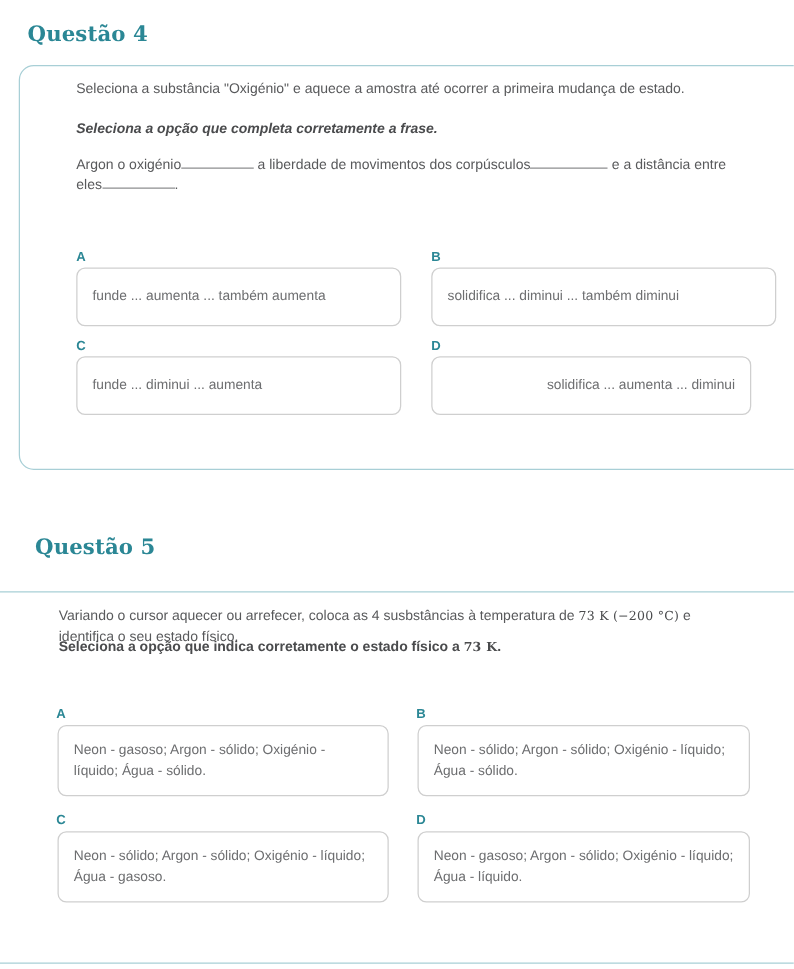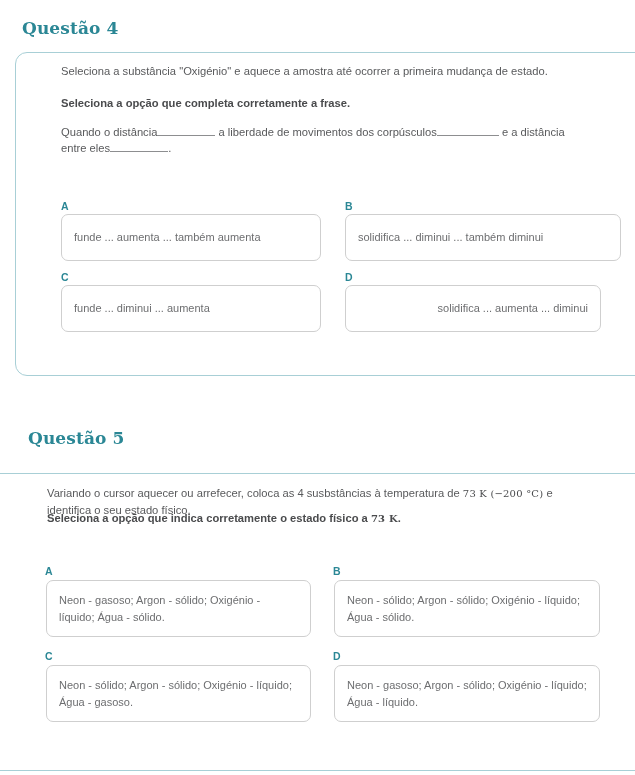--- a/index.html
+++ b/index.html
@@ -111,24 +111,24 @@
 <body>
 
 <div class="question-block">
 
   <h2 class="question-heading" style="position:absolute; left:22px; top:18px;">Questão 4</h2>
 
   <div class="question-card card-q4"></div>
 
   <div class="prose" style="left:61px; top:63px; width:520px;">Seleciona a substância "Oxigénio" e aquece a amostra até ocorrer a primeira mudança de estado.</div>
 
-  <div class="prose bold" style="left:61px; top:95px; width:520px;">Seleciona a opção que completa corretamente a frase.</div>
+  <div class="prose bold" style="left:61px; top:95px; width:520px;font-style:italic;">Seleciona a opção que completa corretamente a frase.</div>
 
   <div class="prose" style="left:61px; top:124px; width:525px;">
-    <span>Quando o distância</span><span class="blank w1"></span>
+    <span>Argon o oxigénio</span><span class="blank w1"></span>
     <span>a liberdade de movimentos dos corpúsculos</span><span class="blank w2"></span>
     <span>e a distância entre eles</span><span class="blank w3"></span><span>.</span>
   </div>
 
   <div class="opt-letter" style="left:61px; top:200px;">A</div>
   <div class="opt-box" style="left:61px; top:214px; width:260px; height:47px;">
     <div class="opt-text">funde ... aumenta ... também aumenta</div>
   </div>
 
   <div class="opt-letter" style="left:345px; top:200px;">B</div>

